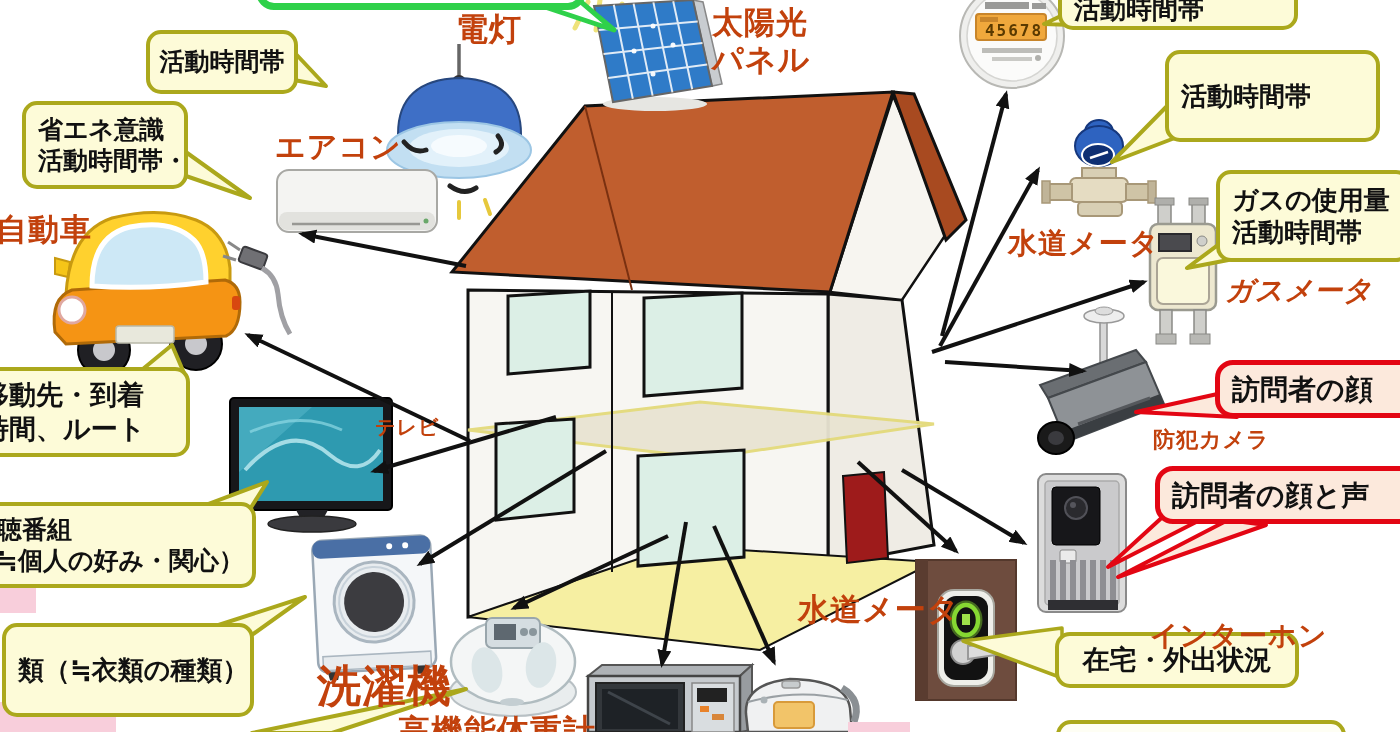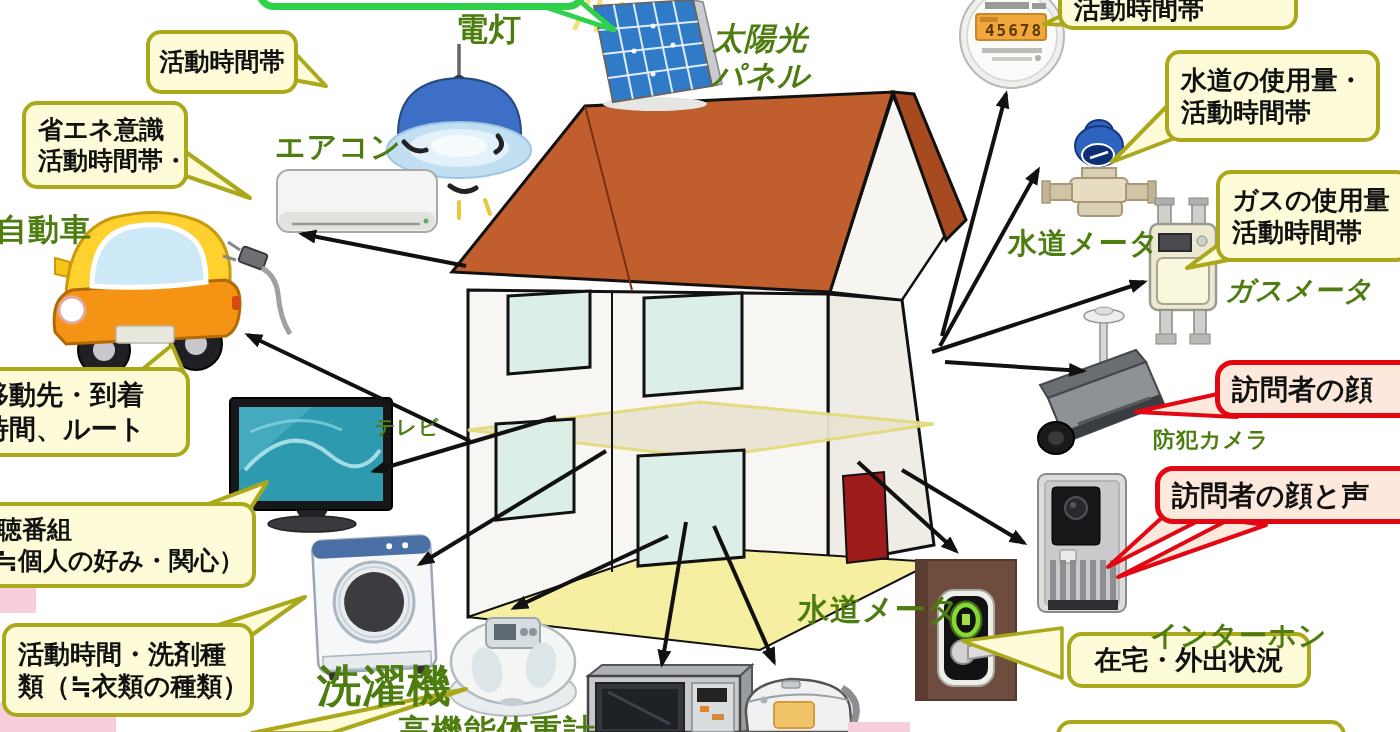--- a/index.html
+++ b/index.html
@@ -2,21 +2,21 @@
 <html><head>
 <meta charset="utf-8">
 <style>
   html,body{margin:0;padding:0;}
   body{
     width:1400px;height:732px;position:relative;overflow:hidden;
     background:#ffffff;font-family:"DejaVu Sans",sans-serif;color:#0a0a0a;
   }
   #art{position:absolute;left:0;top:0;z-index:1;}
   .lbl{
-    position:absolute;z-index:4;font-weight:800;color:#4d7c0f;
+    position:absolute;z-index:4;font-weight:800;color:#c2410c;
     white-space:nowrap;line-height:1.1;letter-spacing:1px;
   }
   .co{
     position:absolute;z-index:3;background:#FDFBD8;border:4px solid #ABA81C;
     border-radius:15px;font-weight:700;color:#111;
     display:flex;flex-direction:column;justify-content:center;
     padding:4px 12px;line-height:1.25;box-sizing:border-box;
   }
   .co span{white-space:nowrap;display:block;}
   .co.red{background:#FCE9DC;border:5px solid #E30613;border-radius:18px;}
@@ -316,54 +316,52 @@
   <span>移動先・到着</span>
   <span>時間、ルート</span>
 </div>
 
 <div class="co" style="left:-44px;top:502px;width:300px;height:86px;font-size:25px;">
   <span>視聴番組</span>
   <span>（≒個人の好み・関心）</span>
 </div>
 
 <div class="co" style="left:2px;top:623px;width:252px;height:94px;font-size:26px;">
-  <span>活動時間・洗剤種</span>
   <span>類（≒衣類の種類）</span>
 </div>
 
 <div class="co" style="left:1058px;top:-28px;width:240px;height:58px;font-size:26px;justify-content:flex-end;padding-bottom:1px;">
   <span>活動時間帯</span>
 </div>
 
 <div class="co" style="left:1165px;top:50px;width:215px;height:92px;font-size:26px;">
-  <span>水道の使用量・</span>
   <span>活動時間帯</span>
 </div>
 
 <div class="co" style="left:1216px;top:170px;width:195px;height:92px;font-size:26px;">
   <span>ガスの使用量・</span>
   <span>活動時間帯</span>
 </div>
 
 <div class="co red" style="left:1215px;top:360px;width:250px;height:58px;font-size:28px;">
   <span>訪問者の顔</span>
 </div>
 
 <div class="co red" style="left:1155px;top:466px;width:270px;height:58px;font-size:28px;">
   <span>訪問者の顔と声</span>
 </div>
 
-<div class="co" style="left:1055px;top:632px;width:244px;height:56px;font-size:27px;align-items:center;margin-left:12px;">
+<div class="co" style="left:1055px;top:632px;width:244px;height:56px;font-size:27px;align-items:center;">
   <span>在宅・外出状況</span>
 </div>
 
 <div class="co cut" style="left:1056px;top:720px;width:290px;height:40px;"></div>
 
 <div class="lbl" style="left:456px;top:12px;font-size:32px;">電灯</div>
-<div class="lbl" style="left:712px;top:20px;font-size:31px;line-height:1.18;font-style:italic;">
+<div class="lbl" style="left:712px;top:4px;font-size:31px;line-height:1.18;">
   <span>太陽光</span><br>
   <span>パネル</span>
 </div>
 <div class="lbl" style="left:263px;top:130px;font-size:30px;margin-left:12px;">エアコン</div>
 <div class="lbl" style="left:-4px;top:212px;font-size:31px;">自動車</div>
 <div class="lbl" style="left:375px;top:416px;font-size:20px;">テレビ</div>
 <div class="lbl" style="left:317px;top:662px;font-size:44px;">洗濯機</div>
 <div class="lbl" style="left:398px;top:714px;font-size:32px;">高機能体重計</div>
 <div class="lbl" style="left:798px;top:592px;font-size:31px;">水道メータ</div>
 <div class="lbl" style="left:1008px;top:228px;font-size:29px;text-align:center;">水道メータ</div>

